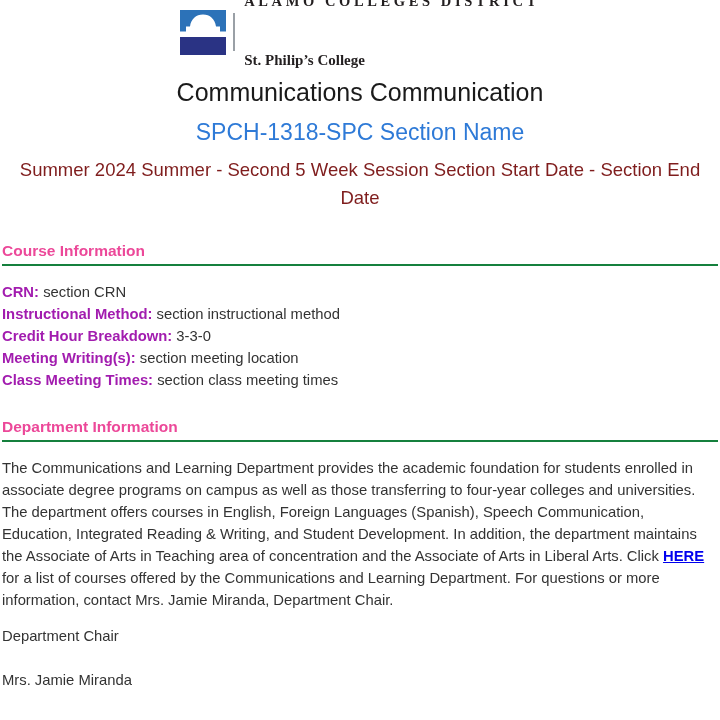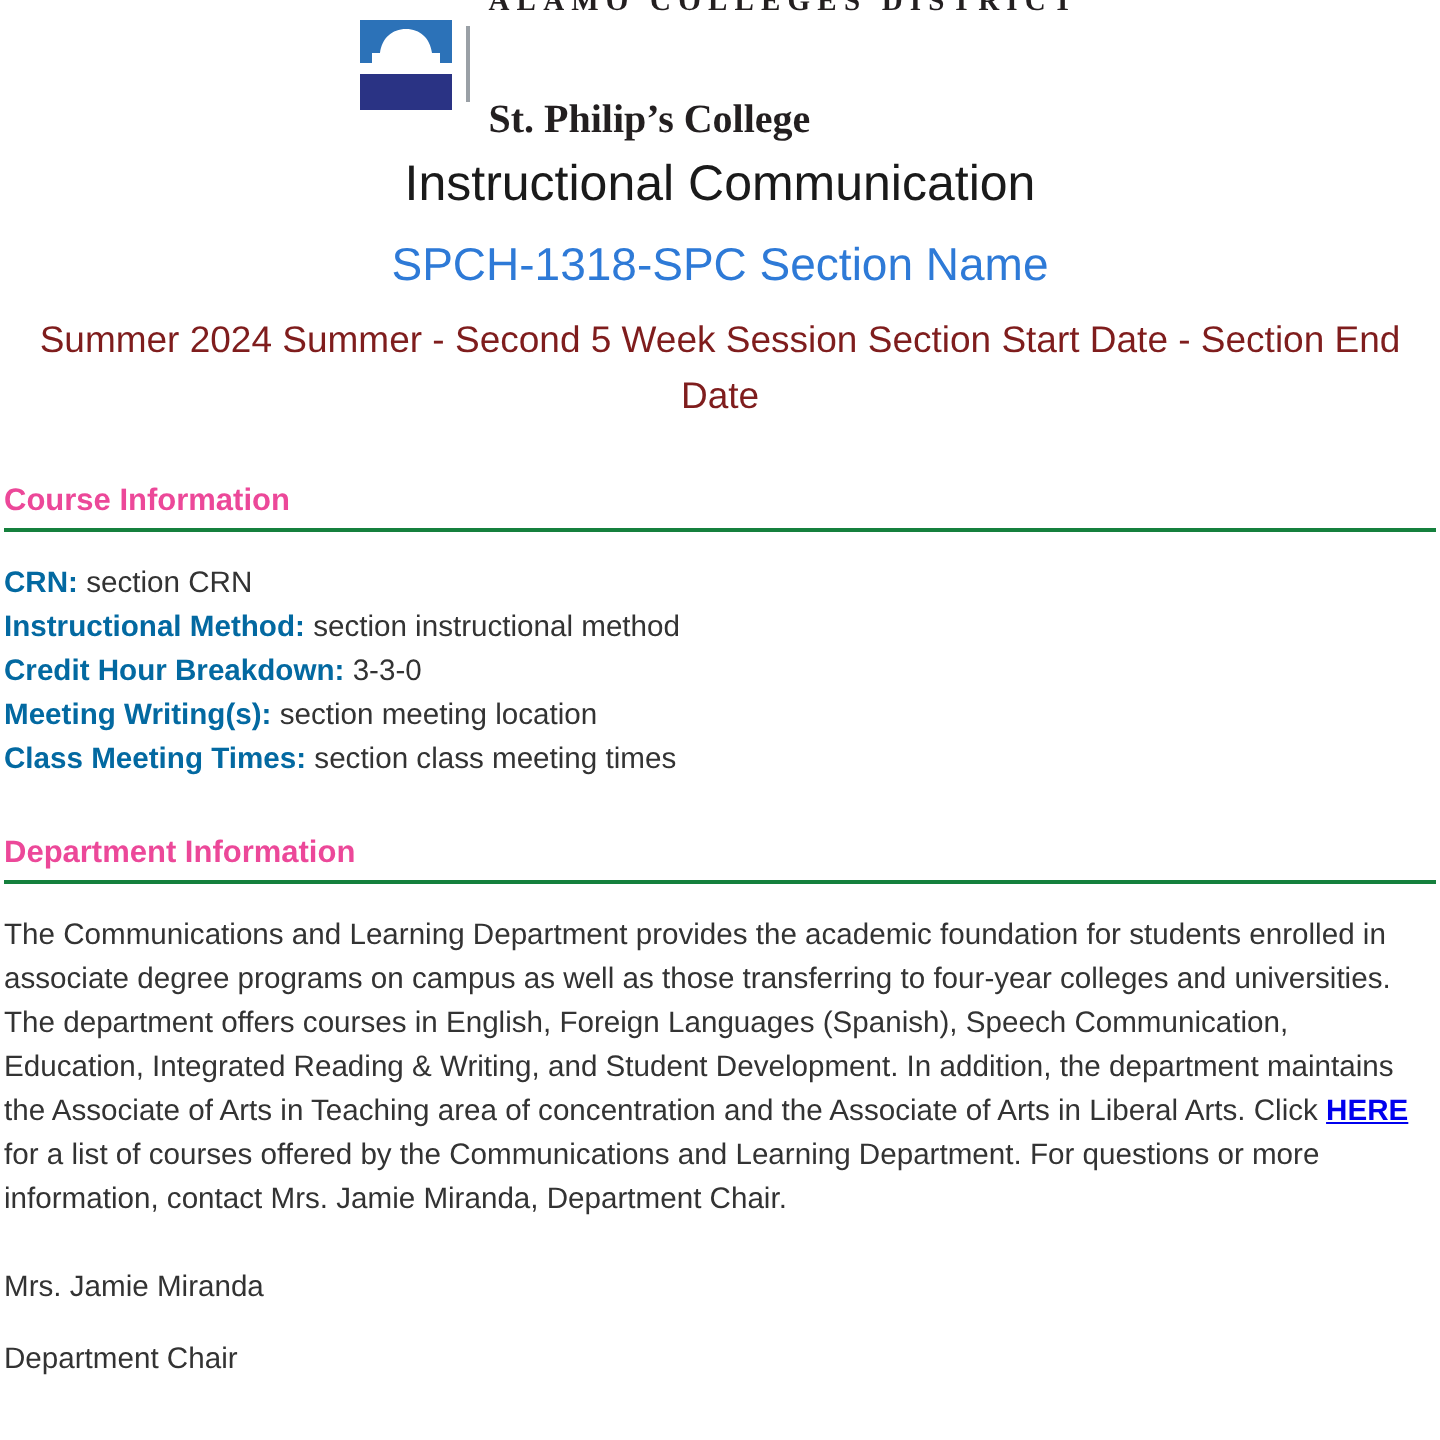--- a/index.html
+++ b/index.html
@@ -33,21 +33,21 @@
     font-family: "Liberation Serif", serif;
     font-size: 14.5px;
     font-weight: 600;
     letter-spacing: 3.6px;
     color: #231f20;
     white-space: nowrap;
     line-height: 16px;
   }
   .logo-college {
     font-family: "Liberation Serif", serif;
-    font-size: 20px;
+    font-size: 15px;
     font-weight: 700;
     color: #231f20;
     line-height: 22px;
   }
 
   
   .course-title {
     font-size: 25px;
     font-weight: 400;
     color: #1a1a1a;
@@ -84,21 +84,21 @@
   .rule-heading.course { margin: 30px 0 0 0; }
   .rule-heading.department { margin: 27px 0 0 0; }
 
   
   .fields { margin-top: 15px; }
   .field {
     margin: 0;
     font-size: 14.8px;
     line-height: 22px;
   }
-  .field b { color: #0369a1; }
+  .field b { color: #a21caf; }
   .field .value { color: #333333; }
 
   
   .dept-paragraph {
     margin: 15px 0 0 0;
     font-size: 14.8px;
     line-height: 22px;
   }
   .here-link {
     color: #0000ee;
@@ -123,21 +123,21 @@
       <rect x="0" y="27" width="46" height="18" fill="#2A3384"></rect>
       <path d="M0,27 L0,21.5 L6,21.5 L6,16.5 L10,16.5 C11,9 16,4.5 23,4.5 C30,4.5 35,9 36,16.5 L40,16.5 L40,21.5 L46,21.5 L46,27 Z" fill="#ffffff"></path>
     </svg>
     <div class="logo-divider"></div>
     <div class="logo-text">
       <span class="logo-district">ALAMO COLLEGES DISTRICT</span>
       <span class="logo-college">St. Philip’s College</span>
     </div>
   </div>
 
-  <h1 class="course-title">Instructional Communication</h1>
+  <h1 class="course-title">Communications Communication</h1>
   <h2 class="section-name">SPCH-1318-SPC Section Name</h2>
   <h2 class="term-heading">Summer 2024 Summer - Second 5 Week Session Section Start Date - Section End Date</h2>
 
   <div class="rule-heading course">Course Information</div>
 
   <div class="fields">
     <p class="field">
       <b>CRN:</b>
       <span class="value">section CRN</span>
     </p>
@@ -158,16 +158,16 @@
       <span class="value">section class meeting times</span>
     </p>
   </div>
 
   <div class="rule-heading department">Department Information</div>
 
   <p class="dept-paragraph">
     <span>The Communications and Learning Department provides the academic foundation for students enrolled in associate degree programs on campus as well as those transferring to four-year colleges and universities. The department offers courses in English, Foreign Languages (Spanish), Speech Communication, Education, Integrated Reading &amp; Writing, and Student Development. In addition, the department maintains the Associate of Arts in Teaching area of concentration and the Associate of Arts in Liberal Arts. Click </span><a href="#" class="here-link">HERE</a><span> for a list of courses offered by the Communications and Learning Department. For questions or more information, contact Mrs. Jamie Miranda, Department Chair.</span>
   </p>
 
+  <p class="footer-line">Department Chair</p>
   <p class="footer-line first">Mrs. Jamie Miranda</p>
-  <p class="footer-line">Department Chair</p>
 
 </div>
 
 </body></html>

